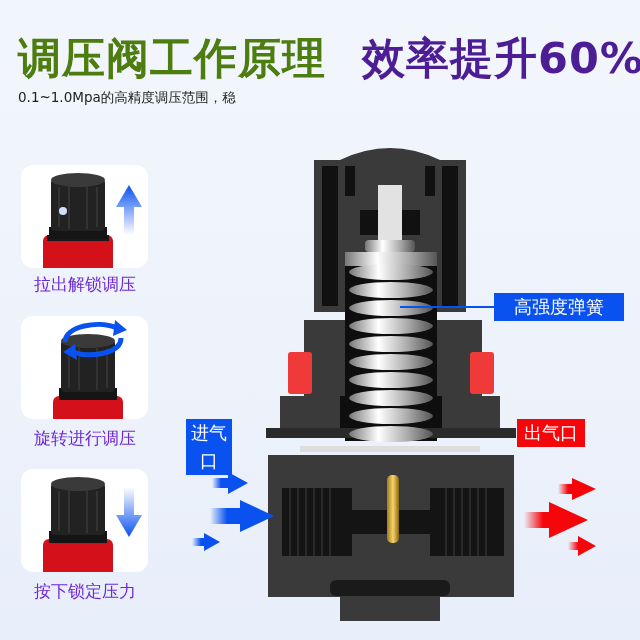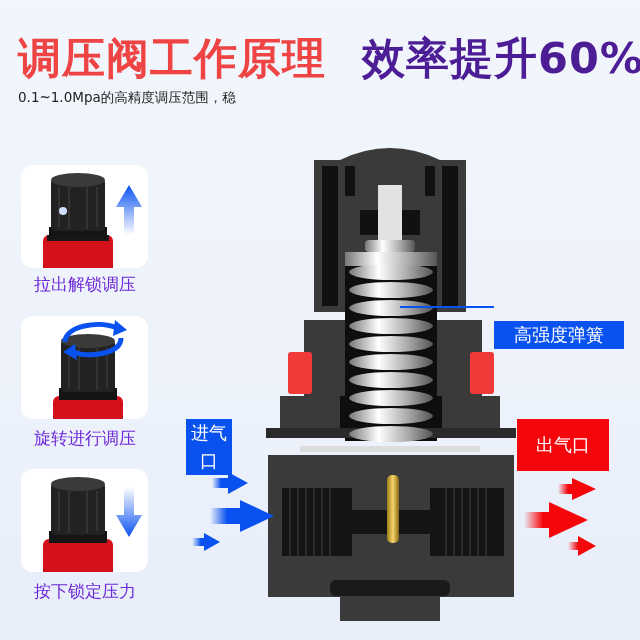--- a/index.html
+++ b/index.html
@@ -5,21 +5,21 @@
   html, body { margin:0; padding:0; }
   body {
     width:640px; height:640px; overflow:hidden; position:relative;
     background: linear-gradient(180deg,#f2f6fc 0%,#eef3fb 50%,#e8eefa 100%);
     font-family: "DejaVu Sans", "Liberation Sans", sans-serif;
   }
   .title {
     position:absolute; left:18px; top:32px; font-size:43px; font-weight:bold;
     letter-spacing:1px; line-height:52px; white-space:nowrap;
   }
-  .title .blue { color:#ef4444; }
+  .title .blue { color:#4d7c0f; }
   .title .black { color:#4c1d95;margin-left:36px; }
   .subtitle {
     position:absolute; left:18px; top:86px; font-size:13.5px; color:#222; line-height:22px;
     width:280px;
   }
   .card {
     position:absolute; left:21px; width:127px; height:103px; background:#fff;
     border-radius:12px; overflow:hidden;
   }
   .card-label {
@@ -215,15 +215,15 @@
     <rect x="558" y="484" width="20" height="10" fill="url(#ared)"></rect>
     <polygon points="572,478 596,489 572,500" fill="#f5060b"></polygon>
     <rect x="524" y="512" width="38" height="16" fill="url(#ared)"></rect>
     <polygon points="549,502 588,520 549,538" fill="#f5060b"></polygon>
     <rect x="568" y="542" width="20" height="8" fill="url(#ared)"></rect>
     <polygon points="578,536 596,546 578,556" fill="#f5060b"></polygon>
   </g>
 </svg>
 
 <div class="leader" style="left:400px;top:306px;width:94px;"></div>
-<div class="tag blue" style="left:494px;top:293px;width:130px;padding:0;margin-top:28px;">高强度弹簧</div>
+<div class="tag blue" style="left:494px;top:293px;width:130px;padding:0;">高强度弹簧</div>
 <div class="tag blue" style="left:186px;top:419px;width:46px;padding:0;">进气口</div>
-<div class="tag red" style="left:517px;top:419px;width:68px;padding:12px;">出气口</div>
+<div class="tag red" style="left:517px;top:419px;width:68px;padding:0;">出气口</div>
 
 </body></html>

